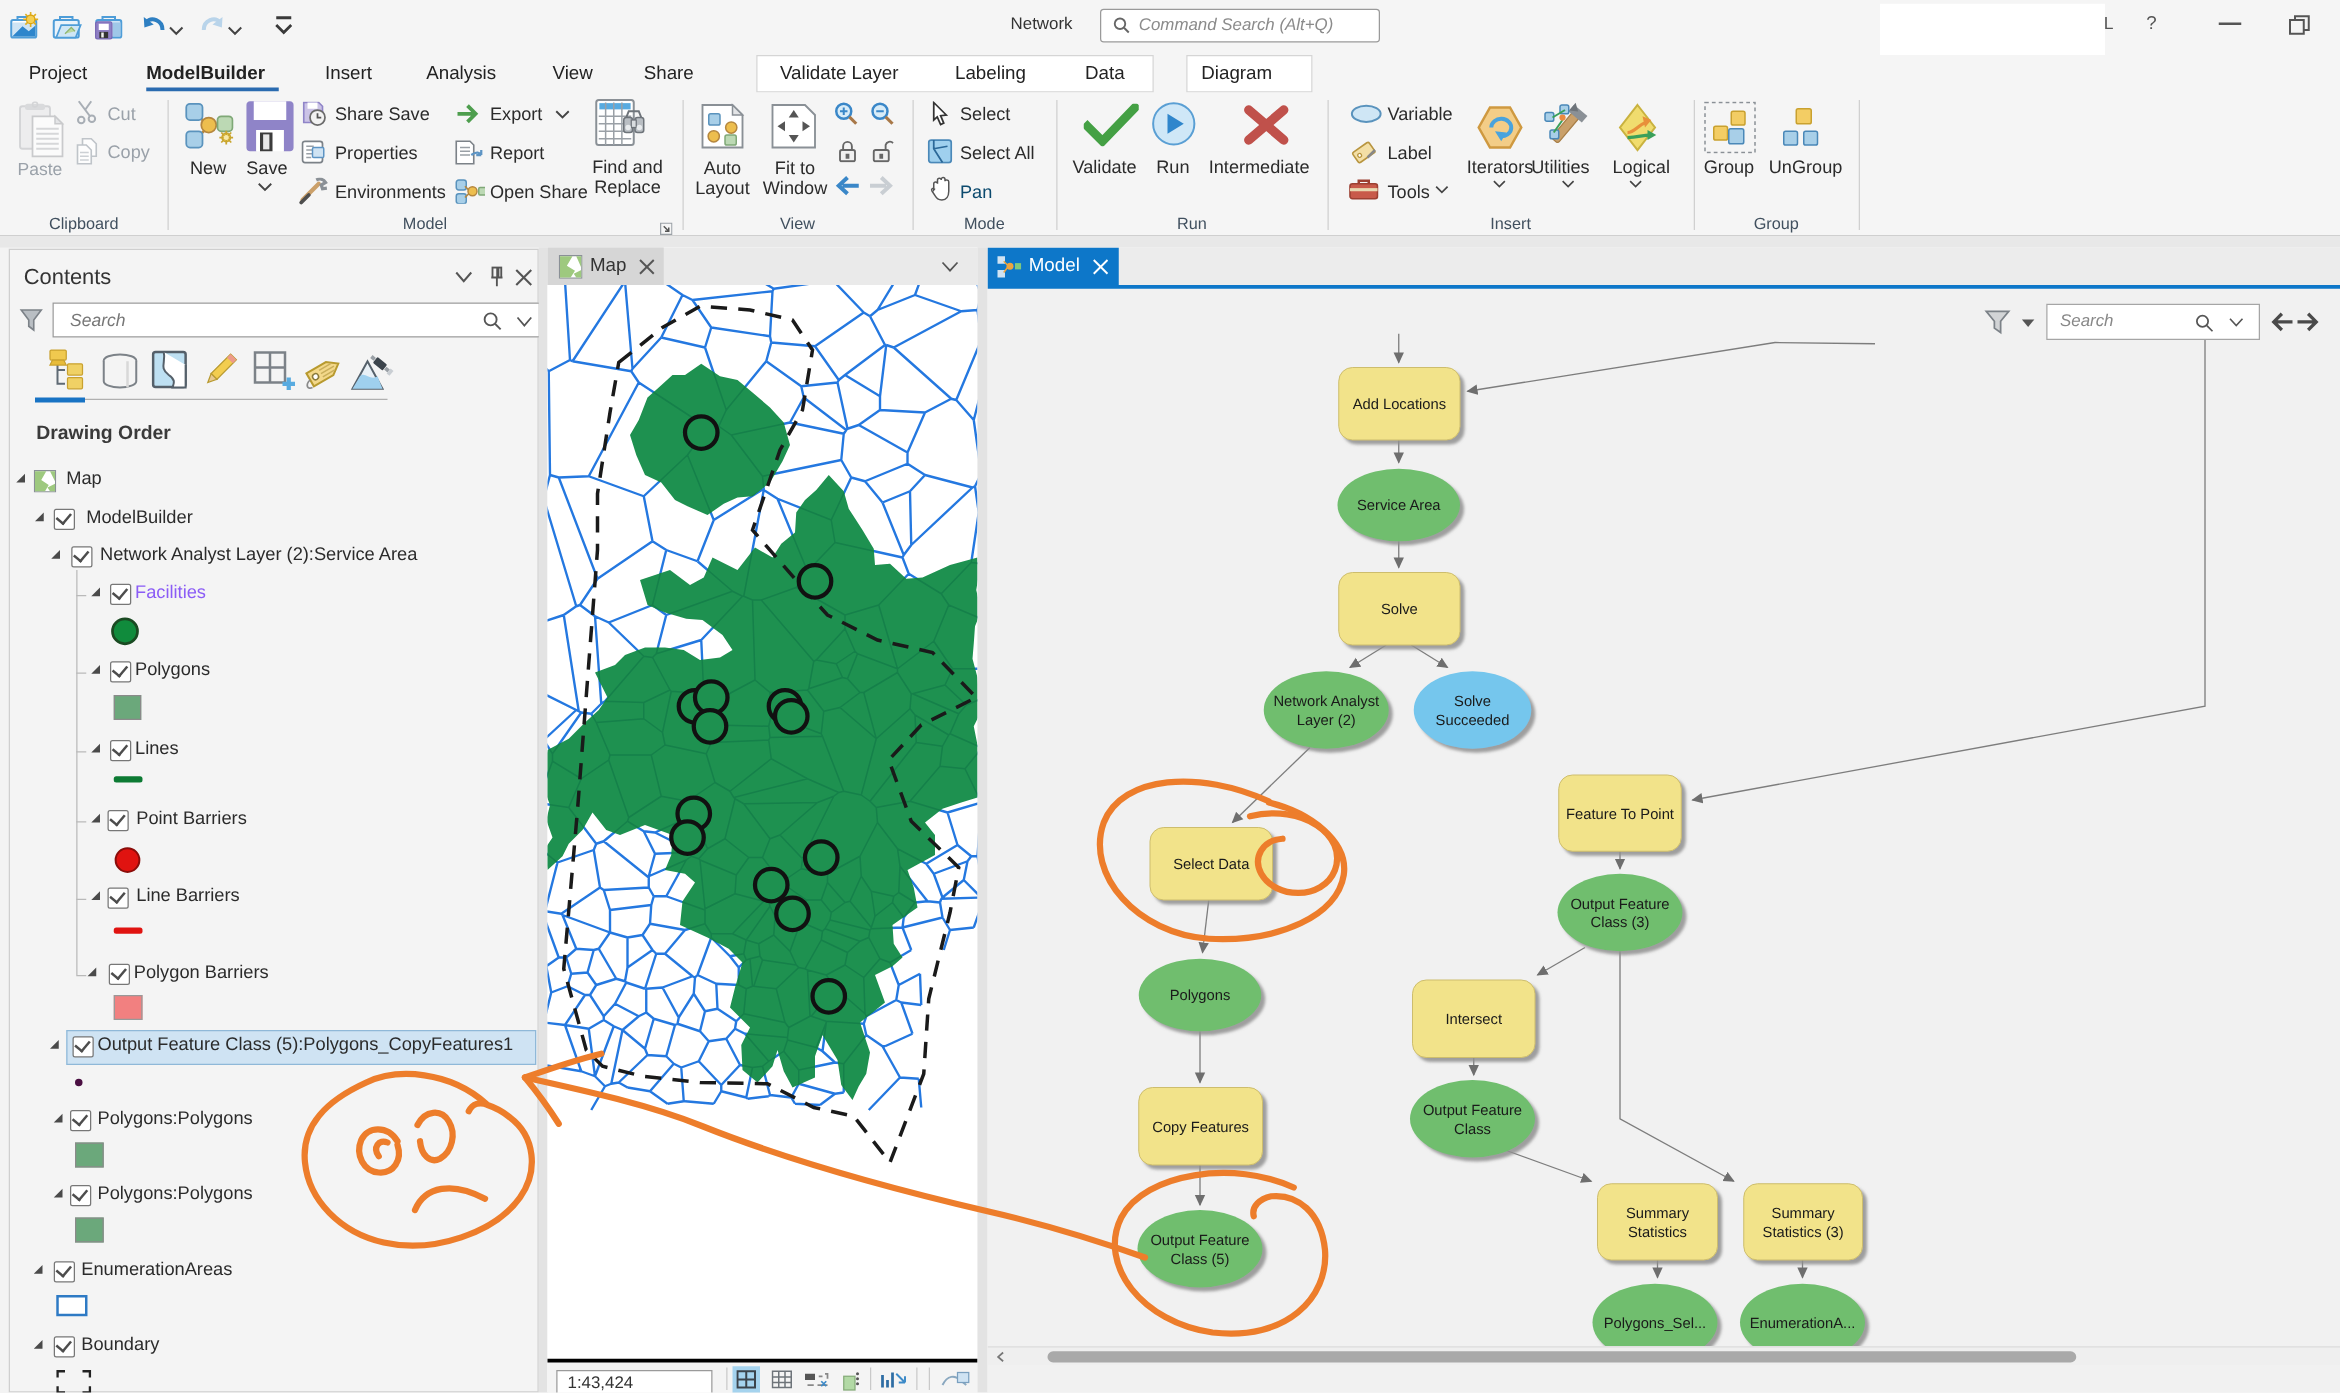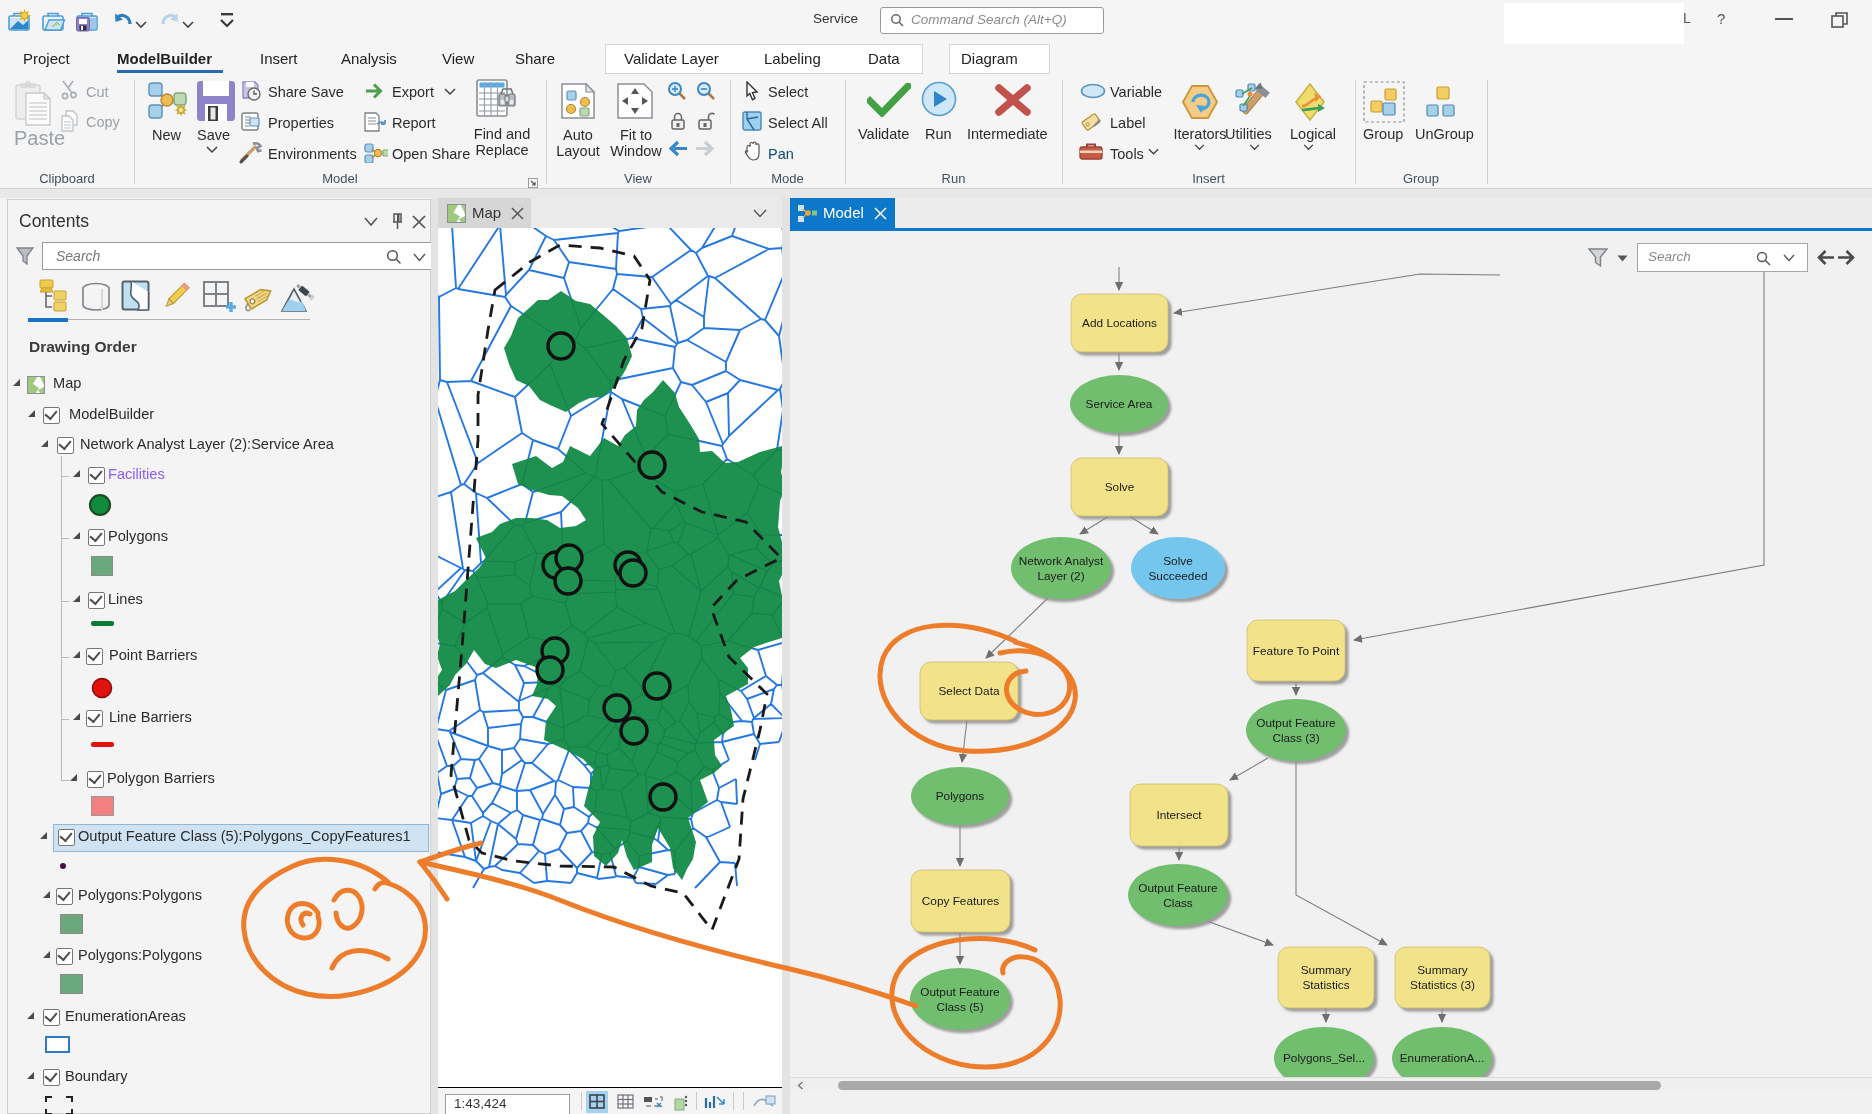--- a/index.html
+++ b/index.html
@@ -60,21 +60,21 @@
     <path d="M5 15 C5 7 14 4 18 9" fill="none" stroke="#b9d4ea" stroke-width="3.2"></path>
     <path d="M20 4.5 L19.5 13 L12 10.5 Z" fill="#b9d4ea"></path>
   </g>
   <path d="M175 13 L180 18 L185 13" fill="none" stroke="#444" stroke-width="1.6"></path>
 
   <g transform="translate(210,0)">
     <rect x="3" y="4" width="12" height="2.4" fill="#3a3a3a"></rect>
     <path d="M3 11 L9 17 L15 11" fill="none" stroke="#3a3a3a" stroke-width="2.2"></path>
   </g>
 </svg>
-<div class="abs" style="left:758px;top:11px;width:100px;text-align:right;font-size:13.5px;color:#333;">Service</div>
+<div class="abs" style="left:758px;top:11px;width:100px;text-align:right;font-size:13.5px;color:#333;">Network</div>
 <div class="abs" style="left:880px;top:7px;width:222px;height:25px;background:#fff;border:1px solid #9a9a9a;border-radius:3px;text-decoration:underline;">
   <svg class="abs" style="left:9px;top:5px;" width="15" height="15" viewBox="0 0 15 15">
       <circle cx="6" cy="6" r="4.2" fill="none" stroke="#666" stroke-width="1.5"></circle>
       <line x1="9.2" y1="9.2" x2="13" y2="13" stroke="#666" stroke-width="1.5"></line>
     </svg>
   <div class="abs" style="left:30px;top:4px;font-size:13.5px;font-style:italic;color:#8b8b8b;">Command Search (Alt+Q)</div>
 </div>
 
 <div class="abs" style="left:1504px;top:3px;width:180px;height:45px;background:#fff;"></div>
 <div class="abs" style="left:1683px;top:10px;font-size:14px;color:#555;">L</div>
@@ -114,21 +114,21 @@
       <path d="M29 12 L29 18 L35 18 Z" fill="#e4e5e7" stroke="#c9cacc" stroke-width="1.2"></path>
       <g stroke="#d6d7d9" stroke-width="1.6">
         <line x1="14" y1="22" x2="32" y2="22"></line>
           <line x1="14" y1="26" x2="32" y2="26"></line>
         <line x1="14" y1="30" x2="32" y2="30"></line>
           <line x1="14" y1="34" x2="32" y2="34"></line>
         <line x1="14" y1="38" x2="32" y2="38"></line>
       </g>
     </g>
   </svg>
-  <div class="abs" style="left:14px;top:53px;font-size:20px;color:#9aa1a9;">Paste</div>
+  <div class="abs" style="left:14px;top:53px;font-size:14px;color:#9aa1a9;">Paste</div>
   <svg class="abs" style="left:60px;top:6px;" width="20" height="22" viewBox="0 0 20 22">
     <g stroke="#a8aeb5" stroke-width="1.6" fill="none">
       <line x1="3" y1="1" x2="12" y2="13"></line>
         <line x1="13" y1="1" x2="8" y2="8"></line>
       <circle cx="5" cy="16" r="2.6"></circle>
         <circle cx="13.5" cy="15" r="2.6"></circle>
     </g>
   </svg>
   <div class="abs" style="left:86px;top:10px;font-size:14.5px;color:#9aa1a9;">Cut</div>
   <svg class="abs" style="left:59px;top:36px;" width="22" height="22" viewBox="0 0 22 22">
@@ -672,21 +672,21 @@
       <circle cx="190" cy="337" r="13"></circle>
         <circle cx="195" cy="345" r="13"></circle>
       <circle cx="117" cy="423" r="13"></circle>
         <circle cx="112" cy="442" r="13"></circle>
       <circle cx="219" cy="458" r="13"></circle>
         <circle cx="179" cy="480" r="13"></circle>
       <circle cx="196" cy="503" r="13"></circle>
         <circle cx="225" cy="569" r="13"></circle>
     </g>
   </svg>
-  <div class="abs" style="left:0;top:889px;width:344px;height:27px;background:#f4f4f4;border-top:1px solid #000000;box-sizing:border-box;">
+  <div class="abs" style="left:0;top:889px;width:344px;height:27px;background:#f4f4f4;border-top:3px solid #000000;box-sizing:border-box;">
     <div class="abs" style="left:7px;top:6px;width:125px;height:21px;background:#fff;border:1px solid #9a9a9a;box-sizing:border-box;font-size:13.5px;color:#333;padding:1px 0 0 8px;">1:43,424</div>
     <div class="abs" style="left:143px;top:4px;width:1px;height:18px;background:#c9c9c9;"></div>
     <div class="abs" style="left:148px;top:3px;width:22px;height:22px;background:#a5d3ee;"></div>
     <svg class="abs" style="left:151px;top:6px;" width="17" height="16" viewBox="0 0 17 16">
         <g stroke="#3c444c" stroke-width="1.6" fill="none">
           <rect x="1" y="1" width="14" height="13"></rect>
           <line x1="8" y1="1" x2="8" y2="14"></line>
           <line x1="1" y1="7.5" x2="15" y2="7.5"></line>
         </g>
       </svg>

